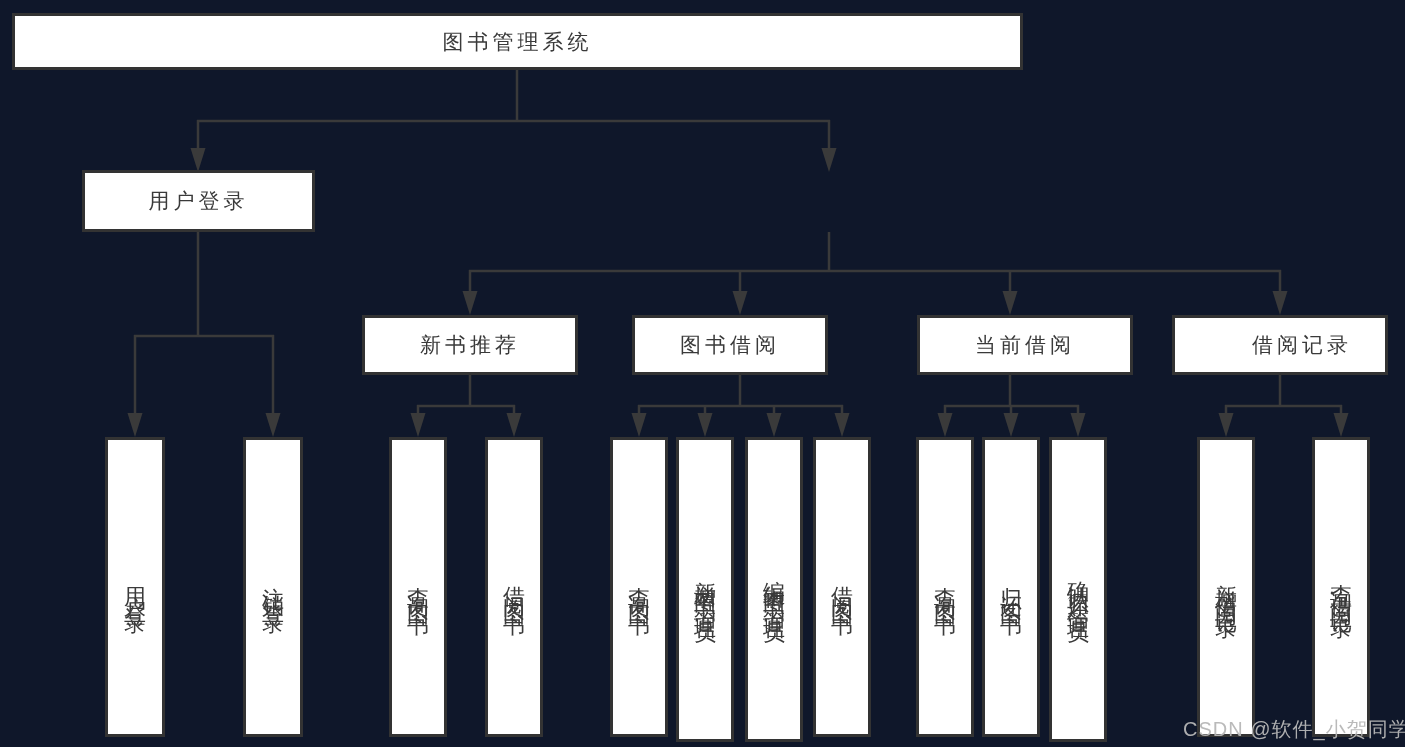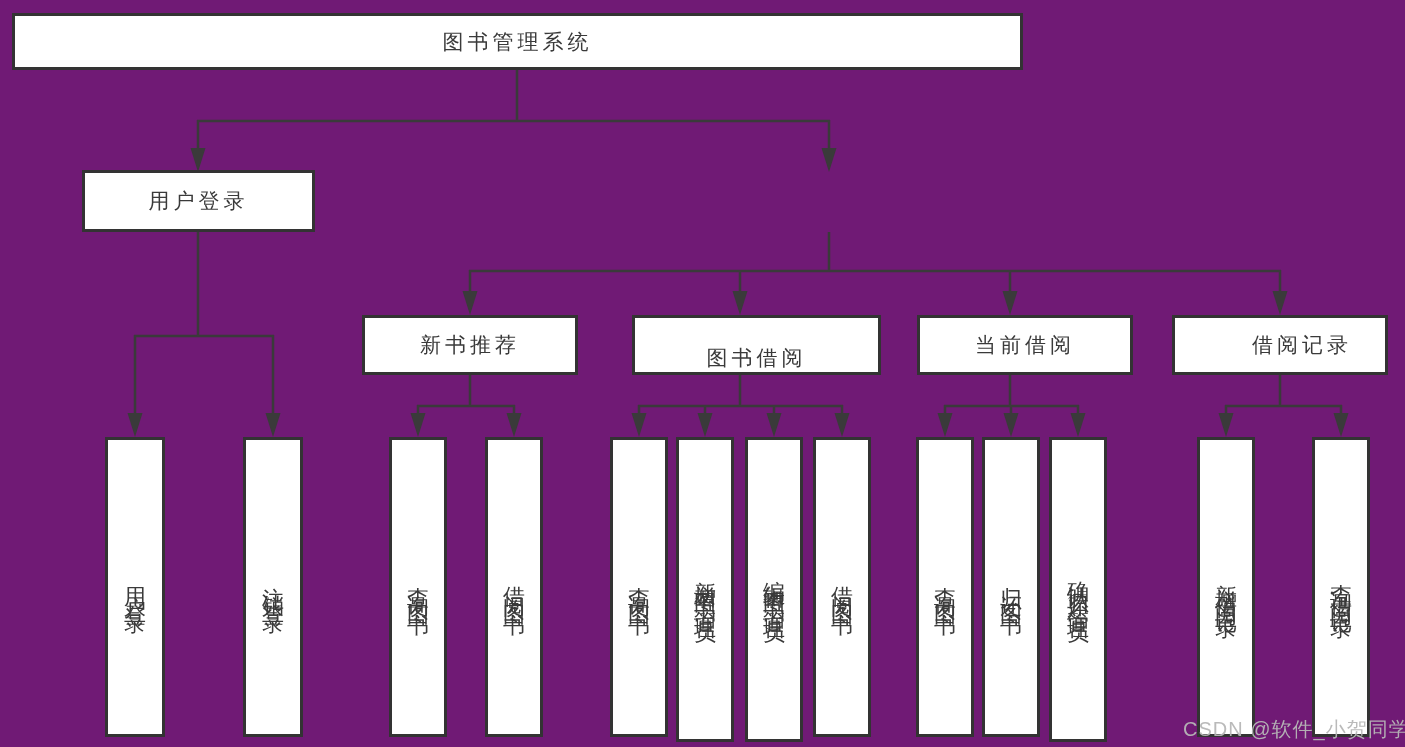--- a/index.html
+++ b/index.html
@@ -1,19 +1,19 @@
 <!DOCTYPE html>
 <html><head>
 <meta charset="utf-8">
 <style>
   html,body{margin:0;padding:0;background:#ffffff;}
   .canvas{
     position:relative;
     width:1405px;height:747px;
-    background:#701a75;
+    background:#0f172a;
     font-family:"Liberation Sans","DejaVu Sans",sans-serif;
     overflow:hidden;
   }
   svg.connectors{position:absolute;left:0;top:0;z-index:0;}
   .node{
     position:absolute;
     box-sizing:border-box;
     background:#ffffff;
     border:3px solid #333333;
     display:flex;
@@ -96,21 +96,21 @@
     <span class="hlabel">图书管理系统</span>
   </div>
 
   <div class="node" style="left:82px;top:170px;width:233px;height:62px;">
     <span class="hlabel">用户登录</span>
   </div>
 
   <div class="node" style="left:362px;top:315px;width:216px;height:60px;">
     <span class="hlabel">新书推荐</span>
   </div>
-  <div class="node" style="left:632px;top:315px;width:249px;height:60px;align-items:flex-end;">
+  <div class="node" style="left:632px;top:315px;width:196px;height:60px;">
     <span class="hlabel">图书借阅</span>
   </div>
   <div class="node" style="left:902px;top:315px;width:216px;height:60px;margin-left:15px;">
     <span class="hlabel">当前借阅</span>
   </div>
   <div class="node" style="left:1172px;top:315px;width:216px;height:60px;padding-left:44px;">
     <span class="hlabel">借阅记录</span>
   </div>
 
   <div class="node" style="left:105px;top:437px;width:60px;height:300px;">

